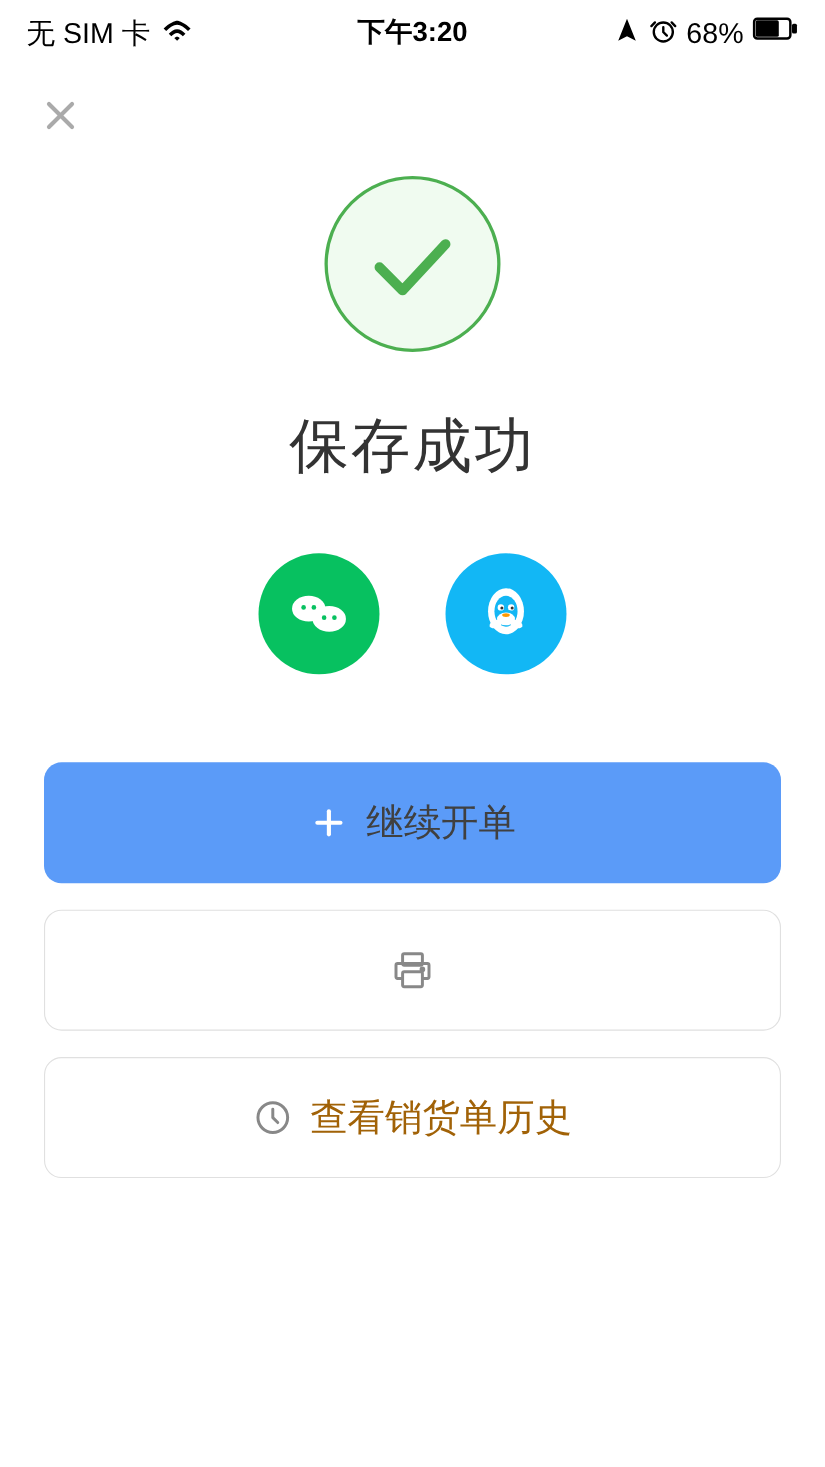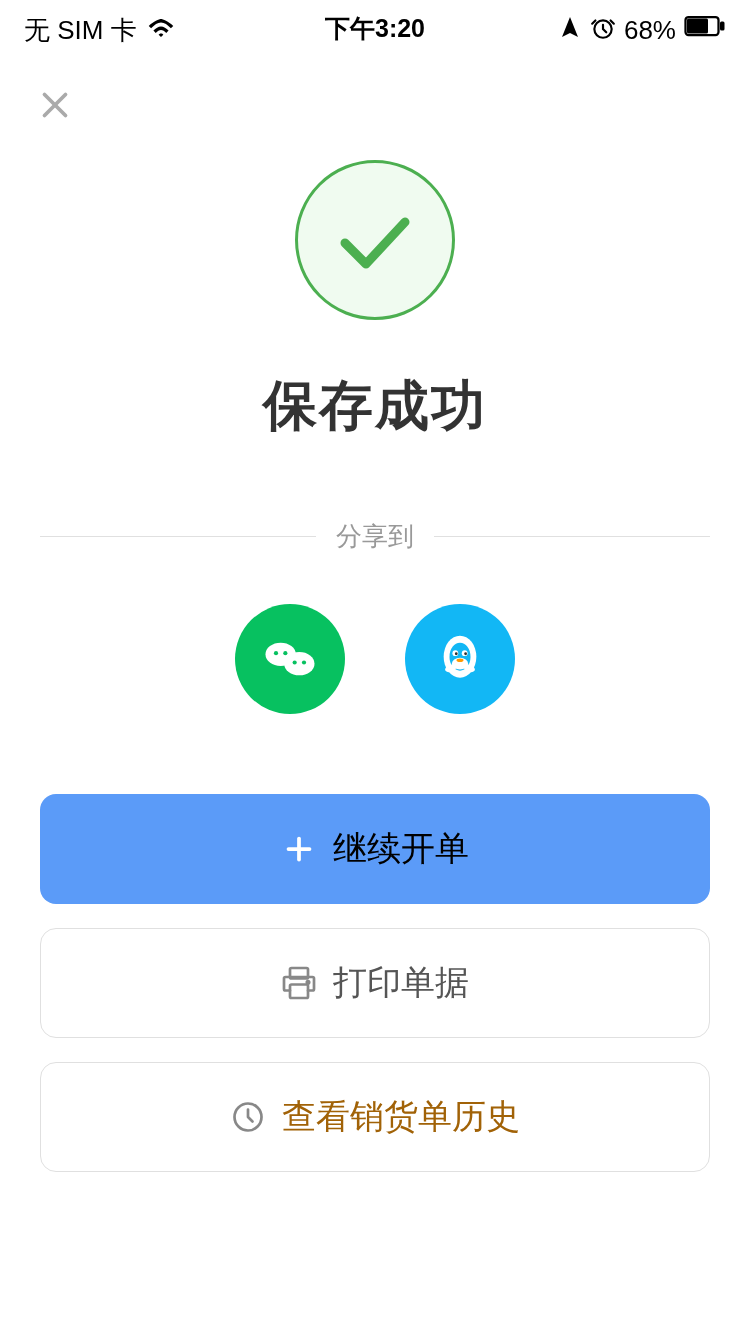--- a/index.html
+++ b/index.html
@@ -90,23 +90,23 @@
       margin-bottom: 50px;
     }
     .success-circle svg {
       width: 90px;
       height: 90px;
     }
 
     
     .success-title {
       font-size: 54px;
-      font-weight: 700;
+      font-weight: 400;
       color: #333;
-      margin-bottom: 76px;
+      margin-bottom: 60px;
       letter-spacing: 2px;
     }
 
     
     .share-divider {
       width: 100%;
       display: flex;
       align-items: center;
       gap: 20px;
       margin-bottom: 50px;
@@ -158,21 +158,21 @@
       display: flex;
       align-items: center;
       justify-content: center;
       gap: 16px;
       font-size: 34px;
       cursor: pointer;
       margin-bottom: 24px;
     }
     .action-btn-primary {
       background: #5b9bf8;
-      color: #000000;
+      color: #404040;
       border: none;
     }
     .action-btn-secondary {
       background: #fff;
       color: #555;
       border: 1px solid #e0e0e0;
     }
     .action-btn svg {
       width: 36px;
       height: 36px;
@@ -221,25 +221,20 @@
   </div>
 
   <div class="success-circle">
     <svg viewBox="0 0 60 60" fill="none">
       <polyline points="10,32 24,46 50,18" stroke="#4caf50" stroke-width="6" stroke-linecap="round" stroke-linejoin="round"></polyline>
     </svg>
   </div>
 
   <div class="success-title">保存成功</div>
 
-  <div class="share-divider">
-    <div class="line"></div>
-    <span class="label">分享到</span>
-    <div class="line"></div>
-  </div>
 
   <div class="share-icons">
 
     <div class="share-icon-btn share-icon-wechat">
       <svg viewBox="0 0 60 60" fill="white">
 
         <ellipse cx="22" cy="26" rx="13" ry="10"></ellipse>
         <ellipse cx="38" cy="34" rx="13" ry="10"></ellipse>
 
         <circle cx="18" cy="25" r="1.8" fill="#07c160"></circle>
@@ -276,21 +271,20 @@
     <span>继续开单</span>
   </button>
 
   <button class="action-btn action-btn-secondary">
     <svg viewBox="0 0 24 24" width="36" height="36" stroke="#888" stroke-width="1.8" fill="none" stroke-linecap="round" stroke-linejoin="round">
       <rect x="6" y="2" width="12" height="7" rx="1"></rect>
       <rect x="6" y="13" width="12" height="9" rx="1"></rect>
       <path d="M6 17H3a1 1 0 01-1-1V9a1 1 0 011-1h18a1 1 0 011 1v7a1 1 0 01-1 1h-3"></path>
       <circle cx="18" cy="11.5" r="0.8" fill="#888"></circle>
     </svg>
-    <span style="color:#555;">打印单据</span>
   </button>
 
   <button class="action-btn action-btn-secondary">
     <svg viewBox="0 0 24 24" width="36" height="36" stroke="#888" stroke-width="1.8" fill="none" stroke-linecap="round" stroke-linejoin="round">
       <circle cx="12" cy="12" r="9"></circle>
       <polyline points="12,7 12,12 15,15"></polyline>
     </svg>
     <span style="color:#a16207;">查看销货单历史</span>
   </button>
 

